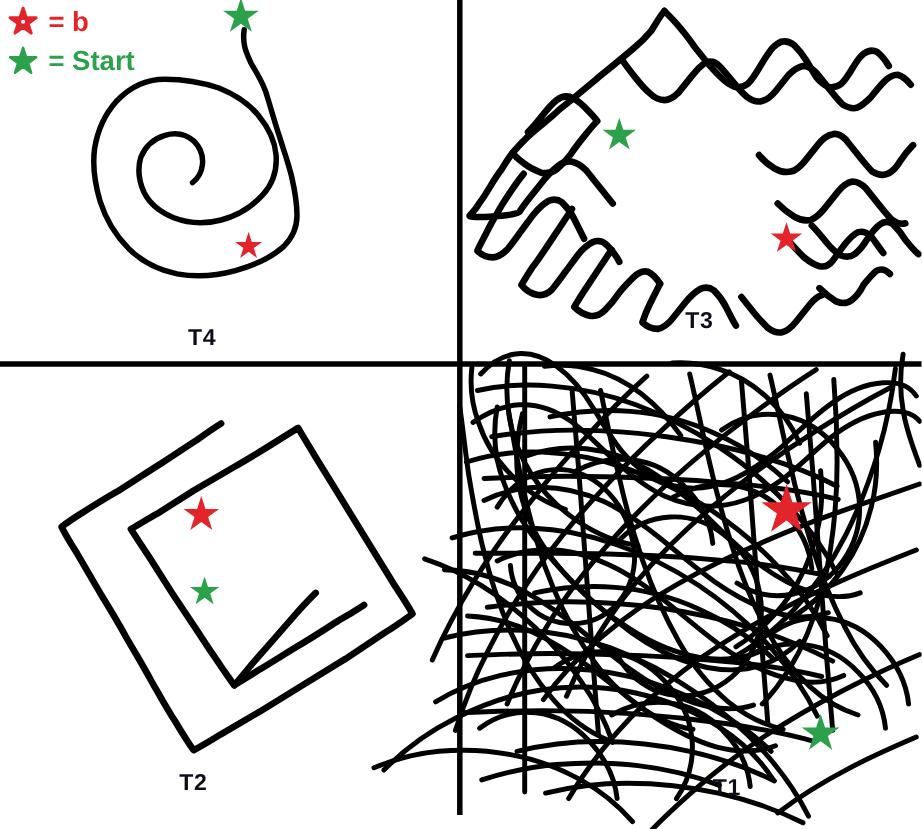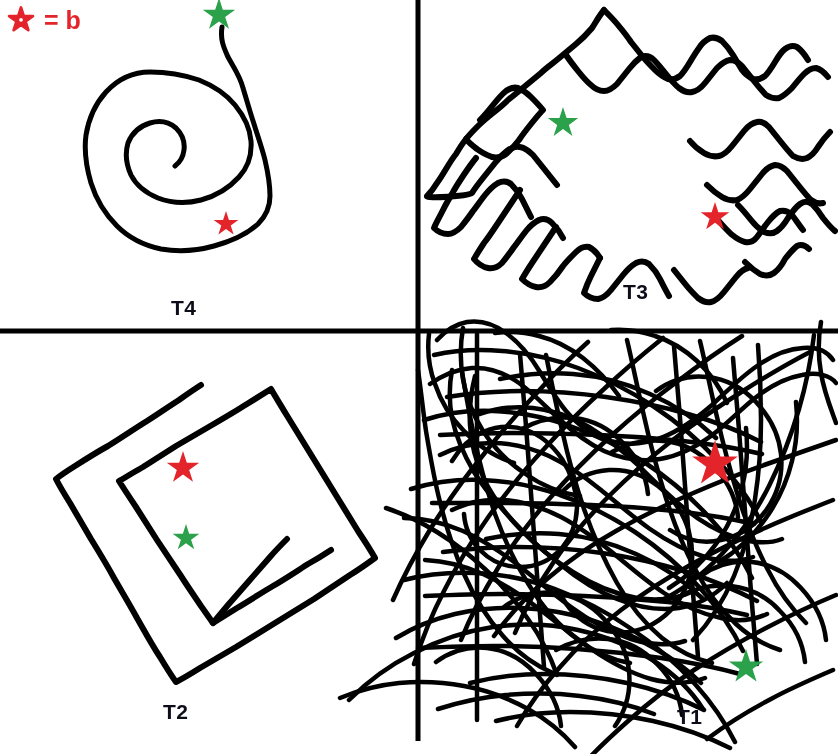--- a/index.html
+++ b/index.html
@@ -421,20 +421,26 @@
   </svg>
 
   <div class="legend">
     <div class="legend-row">
       <svg class="legend-star" viewBox="-1.2 -1.2 2.4 2.4">
         <polygon points="0,-1 0.2245,-0.309 0.9511,-0.309 0.3633,0.118 0.5878,0.809 0,0.382 -0.5878,0.809 -0.3633,0.118 -0.9511,-0.309 -0.2245,-0.309" fill="#e3242b" stroke="#e3242b" stroke-width="0.22" stroke-linejoin="round"></polygon>
         <circle cx="0" cy="-0.02" r="0.15" fill="#ffffff"></circle>
       </svg>
       <span class="legend-text" style="color:#e3242b">= b</span>
     </div>
+    <div class="legend-row">
+      <svg class="legend-star" viewBox="-1.2 -1.2 2.4 2.4">
+        <polygon points="0,-1 0.2245,-0.309 0.9511,-0.309 0.3633,0.118 0.5878,0.809 0,0.382 -0.5878,0.809 -0.3633,0.118 -0.9511,-0.309 -0.2245,-0.309" fill="#2aa14a" stroke="#2aa14a" stroke-width="0.18" stroke-linejoin="round"></polygon>
+      </svg>
+      <span class="legend-text" style="color:#2aa14a">= Start</span>
+    </div>
   </div>
 
   <div class="quad-label" style="left:171px; top:296px;">T4</div>
   <div class="quad-label" style="left:623px; top:280px;">T3</div>
   <div class="quad-label" style="left:163px; top:700px;">T2</div>
-  <div class="quad-label" style="left:677px; top:705px;">T1</div>
+  <div class="quad-label" style="left:648px; top:705px;">T1</div>
 
 </div>
 
 </body></html>

